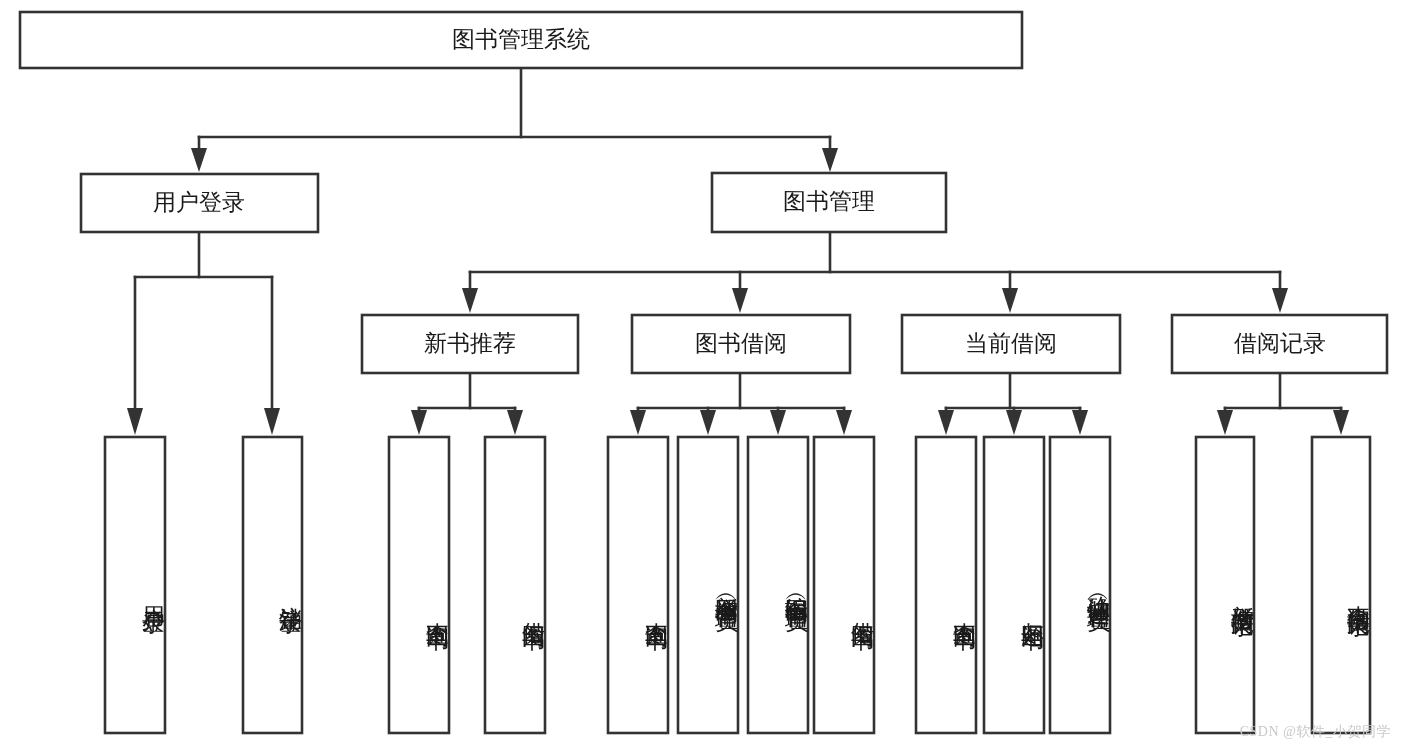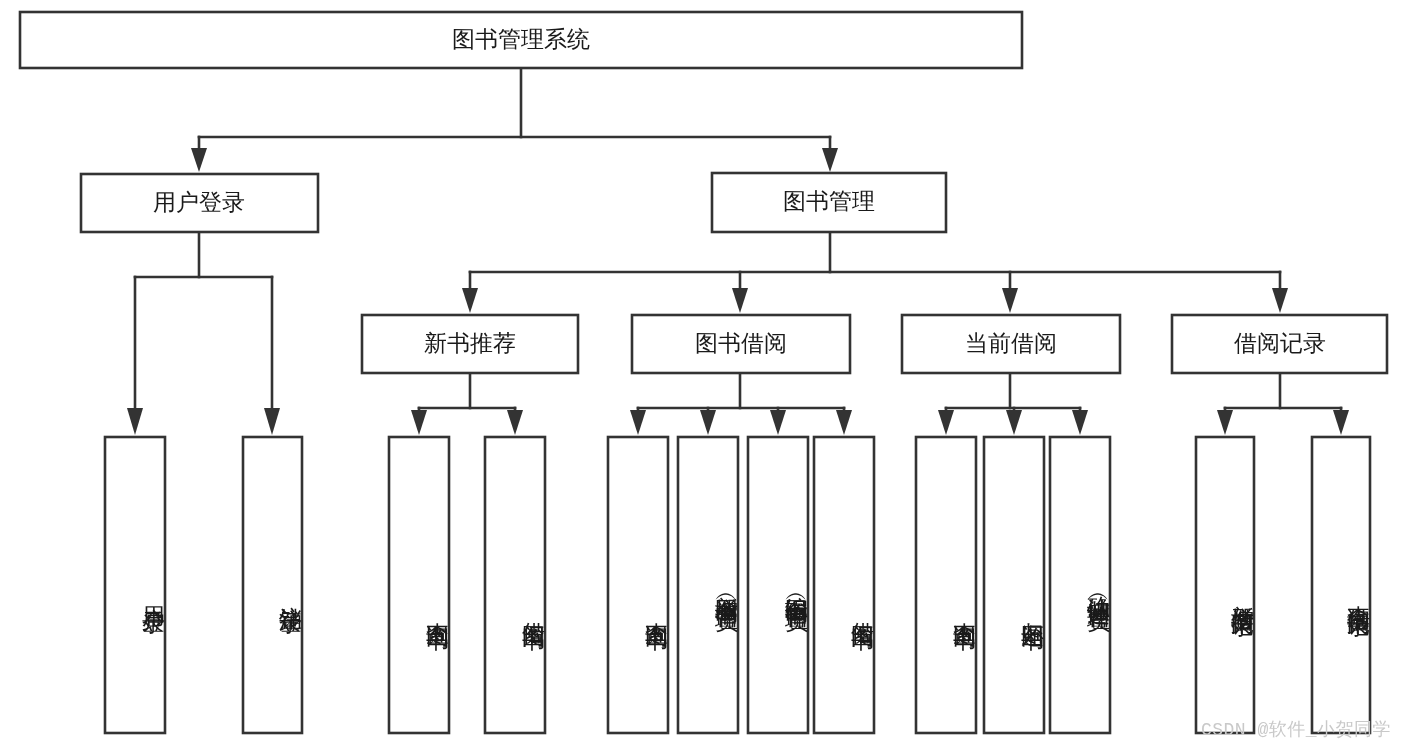--- a/index.html
+++ b/index.html
@@ -61,22 +61,22 @@
     display: flex;
     align-items: flex-start;
     justify-content: center;
     pointer-events: none;
   }
   .watermark {
     position: absolute;
     right: 14px;
     bottom: 6px;
     color: #c9c9c9;
-    font-size: 18px;
-    font-family: Liberation Mono, monospace;
+    font-size: 14px;
+    font-family: Liberation Serif, serif;
     letter-spacing: 0.5px;
     white-space: nowrap;
   }
 </style>
 </head>
 <body>
 
 <div id="diagram-root">
   <svg class="diagram-canvas" viewBox="0 0 1405 747" xmlns="http://www.w3.org/2000/svg">
 

